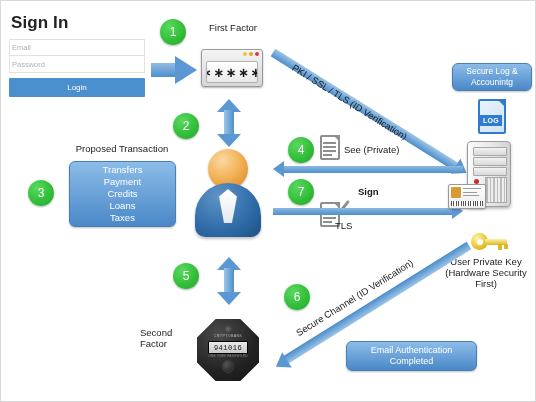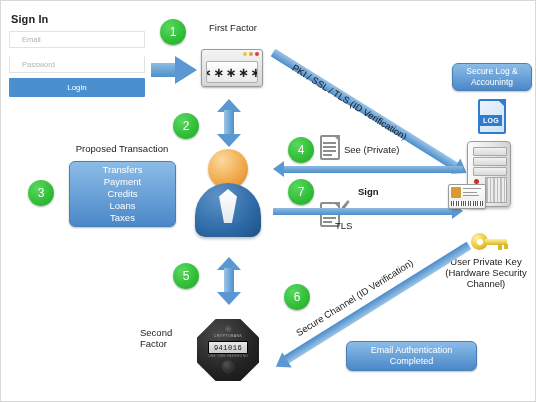--- a/index.html
+++ b/index.html
@@ -10,30 +10,30 @@
     background:#ffffff;
     border:1px solid #d8d8d8;
     box-sizing:border-box;
     overflow:hidden;
   }
   .abs{position:absolute;}
 
   
   #signin{left:8px;top:12px;width:136px;}
   #signin .title{
-    font-size:11px;font-weight:bold;color:#222;
+    font-size:17px;font-weight:bold;color:#222;
     margin:0 0 6px 2px;letter-spacing:0.1px;
   }
   #signin .field{
     height:17px;border:1px solid #e2e2e2;background:#fff;
     display:flex;align-items:center;
-    font-size:7.5px;color:#b3b3b3;padding-left:12px;
+    font-size:7.5px;color:#b3b3b3;padding-left:2px;
     box-sizing:border-box;
   }
-  #signin .field + .field{border-top:none;margin-top:8px;}
+  #signin .field + .field{border-top:none;}
   #signin .loginbtn{
     margin-top:5px;height:19px;
     background:#4a90cf;
     display:flex;align-items:center;justify-content:center;
     color:#fff;font-size:8px;
     border-radius:1px;
   }
 
   
   .lbl{font-size:9.5px;color:#1b1b1b;line-height:1.15;}
@@ -398,21 +398,21 @@
   <div class="abs" id="key">
     <div class="ring"></div>
     <div class="hole"></div>
     <div class="shaft"></div>
     <div class="t1"></div>
     <div class="t2"></div>
   </div>
   <div class="abs lbl center" style="left:434px;top:256px;width:102px;">
     <div>User Private Key</div>
     <div>(Hardware Security</div>
-    <div>Channel)</div>
+    <div>First)</div>
   </div>
 
   <div class="abs step" style="left:172px;top:262px;">5</div>
   <div class="abs dbl-v" id="arrow5">
     <div class="up"></div>
     <div class="shaft"></div>
     <div class="down"></div>
   </div>
 
   <div class="abs lbl" style="left:139px;top:327px;width:58px;text-align:left;">

